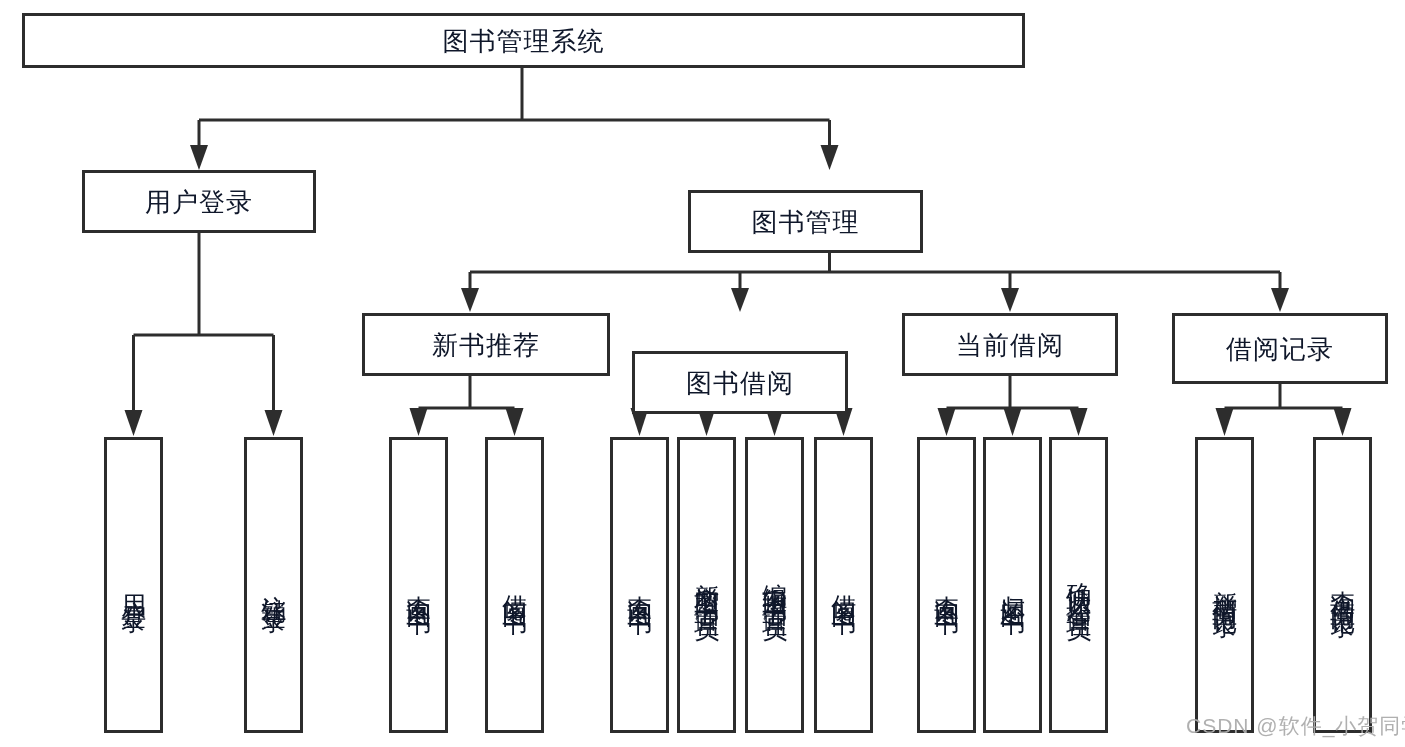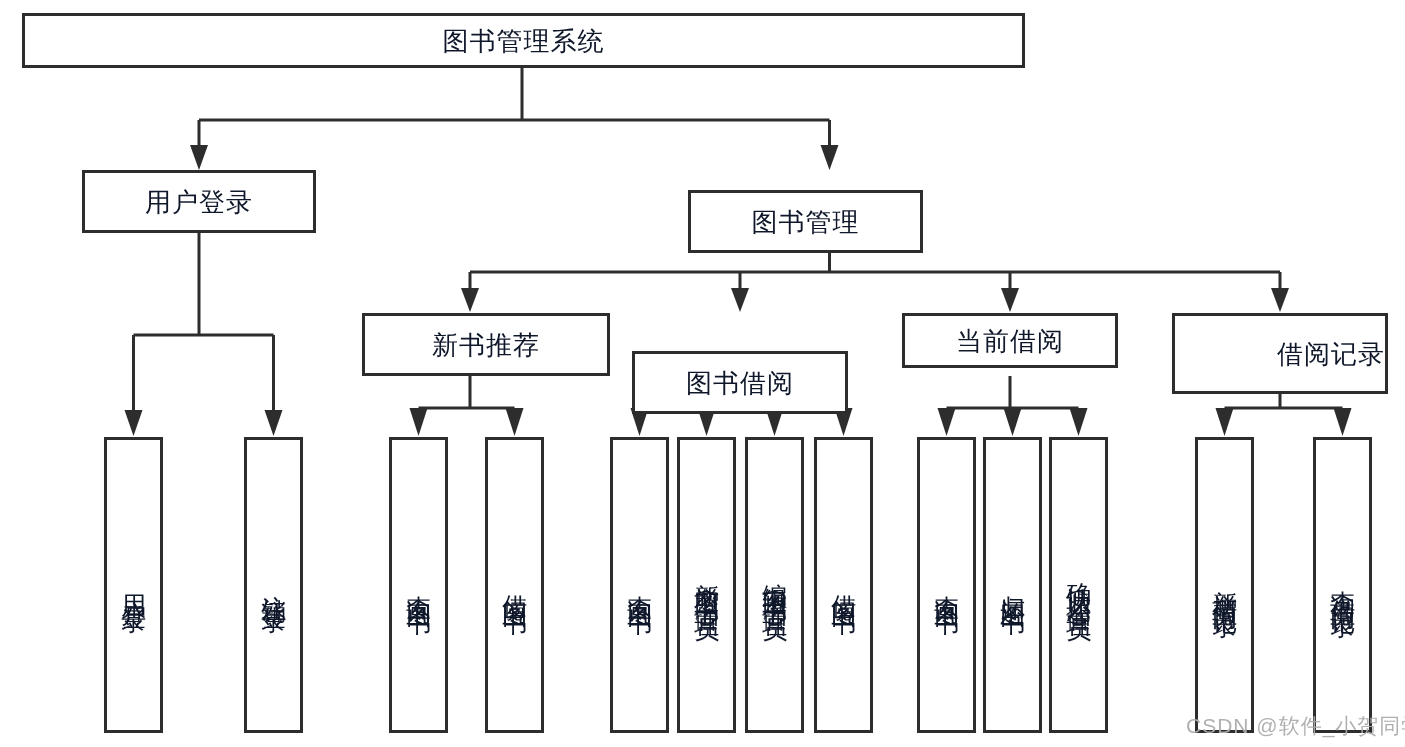--- a/index.html
+++ b/index.html
@@ -45,22 +45,22 @@
     letter-spacing: 5px;
     line-height: 1.1;
     white-space: nowrap;
   }
   
   .n-root            { left: 22px;   top: 13px;  width: 1003px; height: 55px; }
   .n-user-login      { left: 82px;   top: 170px; width: 234px;  height: 63px; }
   .n-book-mgmt       { left: 688px;  top: 170px; width: 235px;  height: 63px; margin-top: 20px; }
   .n-new-book-rec    { left: 362px;  top: 313px; width: 248px;  height: 63px; }
   .n-book-borrow     { left: 632px;  top: 313px; width: 216px;  height: 63px; margin-top: 38px; }
-  .n-current-borrow  { left: 902px;  top: 313px; width: 216px;  height: 55px; }
-  .n-borrow-record   { left: 1172px; top: 313px; width: 216px;  height: 81px; justify-content: flex-end; }
+  .n-current-borrow  { left: 902px;  top: 313px; width: 216px;  height: 63px; }
+  .n-borrow-record   { left: 1172px; top: 313px; width: 216px;  height: 71px; }
   .leaf { top: 437px; width: 59px; height: 296px; }
   .n-leaf-user-login     { left: 104px; }
   .n-leaf-logout         { left: 244px; }
   .n-leaf-query-1        { left: 389px; }
   .n-leaf-borrow-1       { left: 485px; }
   .n-leaf-query-2        { left: 610px; }
   .n-leaf-add-book       { left: 677px; }
   .n-leaf-edit-book      { left: 745px; }
   .n-leaf-borrow-2       { left: 814px; }
   .n-leaf-query-3        { left: 917px; }

